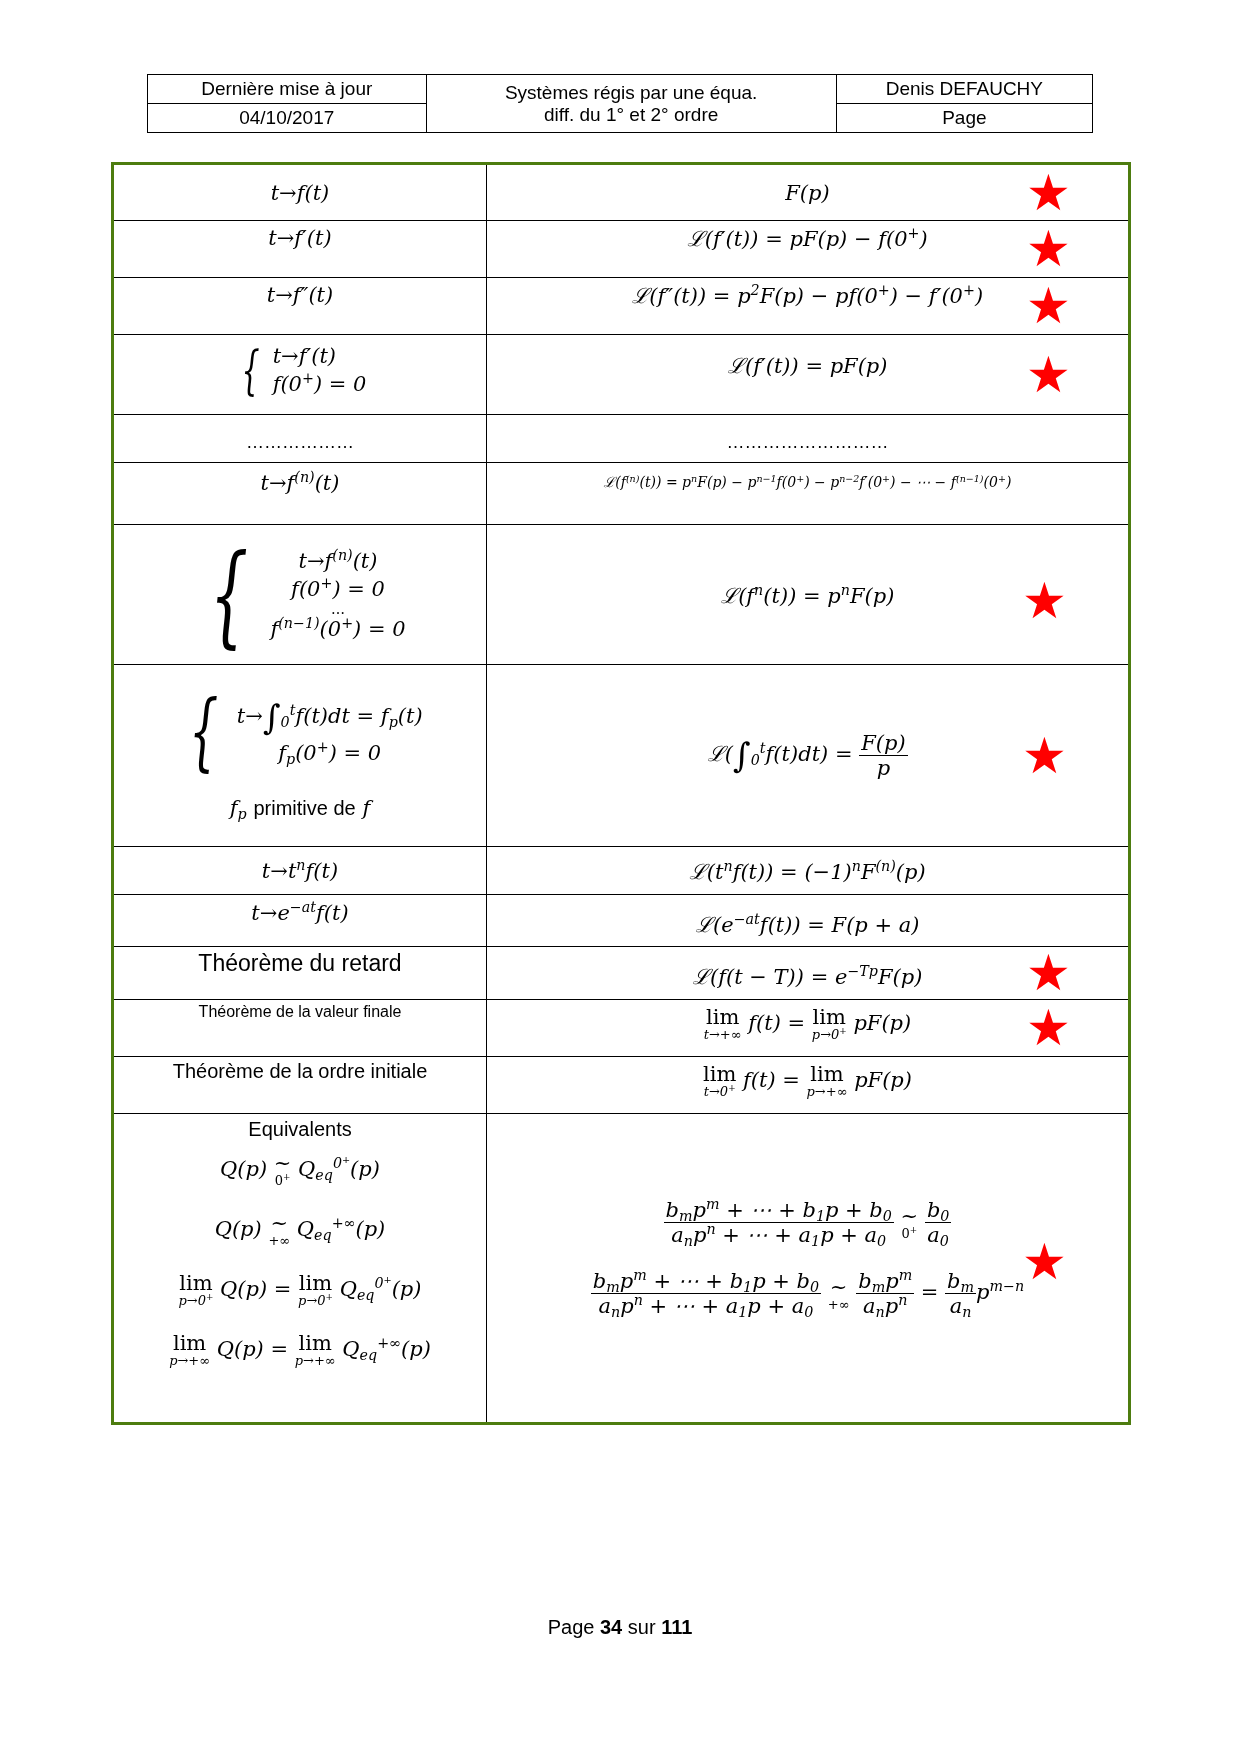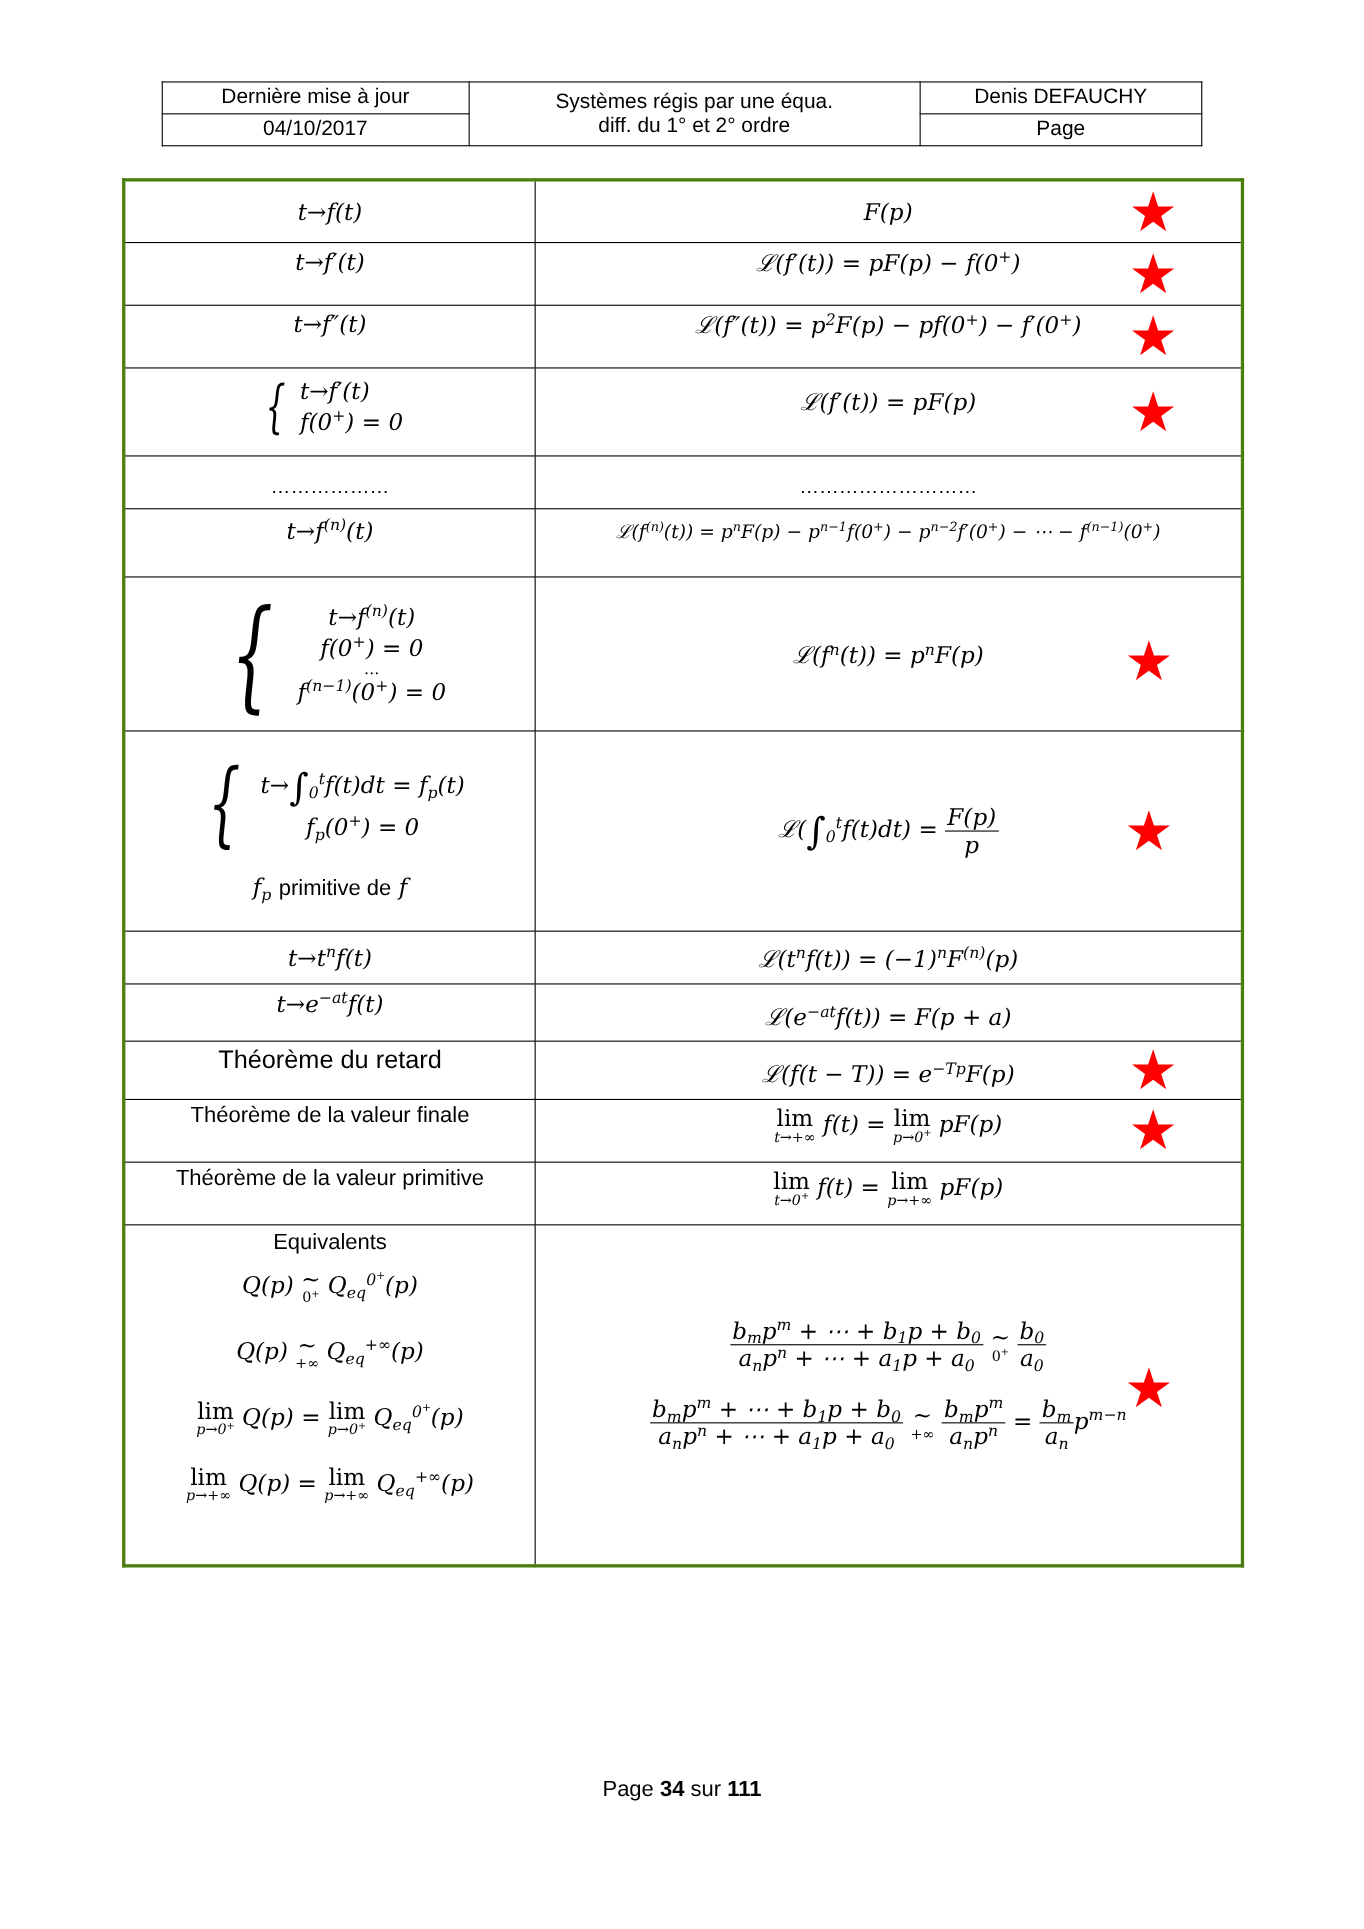--- a/index.html
+++ b/index.html
@@ -98,21 +98,21 @@
 
   <tr style="height:48px">
     <td class="l" style="font-size:18px; padding-top:8px">………………</td>
     <td style="font-size:18px; padding-top:8px">………………………</td>
   </tr>
 
   <tr style="height:62px">
     <td class="l math">
           <div style="margin-top:-22px">t→f<sup>(n)</sup>(t)</div>
         </td>
-    <td class="math" style="font-size:17px">
+    <td class="math" style="font-size:14px">
           <div style="margin-top:-22px">ℒ(f<sup>(n)</sup>(t)) = p<sup>n</sup>F(p) − p<sup>n−1</sup>f(0<sup>+</sup>) − p<sup>n−2</sup>f′(0<sup>+</sup>) − ⋯ − f<sup>(n−1)</sup>(0<sup>+</sup>)</div>
         </td>
   </tr>
 
   <tr style="height:140px">
     <td class="l math">
       <span class="sys">
             <span class="brace" style="font-size:110px">{</span>
             <span class="lines">
               <span>t→f<sup>(n)</sup>(t)</span>
@@ -158,36 +158,36 @@
 
   <tr style="height:53px">
     <td class="l" style="font-size:23px;vertical-align:top;padding-top:3px">Théorème du retard</td>
     <td class="math">
           <div style="margin-top:6px">ℒ(f(t − T)) = e<sup>−Tp</sup>F(p)</div>
           <span class="star">★</span>
         </td>
   </tr>
 
   <tr style="height:57px">
-    <td class="l" style="font-size:20px;vertical-align:top;padding-top:3px">Théorème de la valeur finale</td>
+    <td class="l" style="font-size:16px;vertical-align:top;padding-top:3px">Théorème de la valeur finale</td>
     <td class="math">
           <div style="margin-top:-8px">
       <span class="lim">
               <span class="op">lim</span>
               <span class="under">t→+∞</span>
             </span> f(t) = <span class="lim">
               <span class="op">lim</span>
               <span class="under">p→0<sup>+</sup></span>
             </span> pF(p)</div>
       <span class="star">★</span>
         </td>
   </tr>
 
   <tr style="height:57px">
-    <td class="l" style="font-size:20px;vertical-align:top;padding-top:3px">Théorème de la valeur primitive</td>
+    <td class="l" style="font-size:20px;vertical-align:top;padding-top:3px">Théorème de la ordre initiale</td>
     <td class="math">
           <div style="margin-top:-8px">
       <span class="lim">
               <span class="op">lim</span>
               <span class="under">t→0<sup>+</sup></span>
             </span> f(t) = <span class="lim">
               <span class="op">lim</span>
               <span class="under">p→+∞</span>
             </span> pF(p)</div>
         </td>

